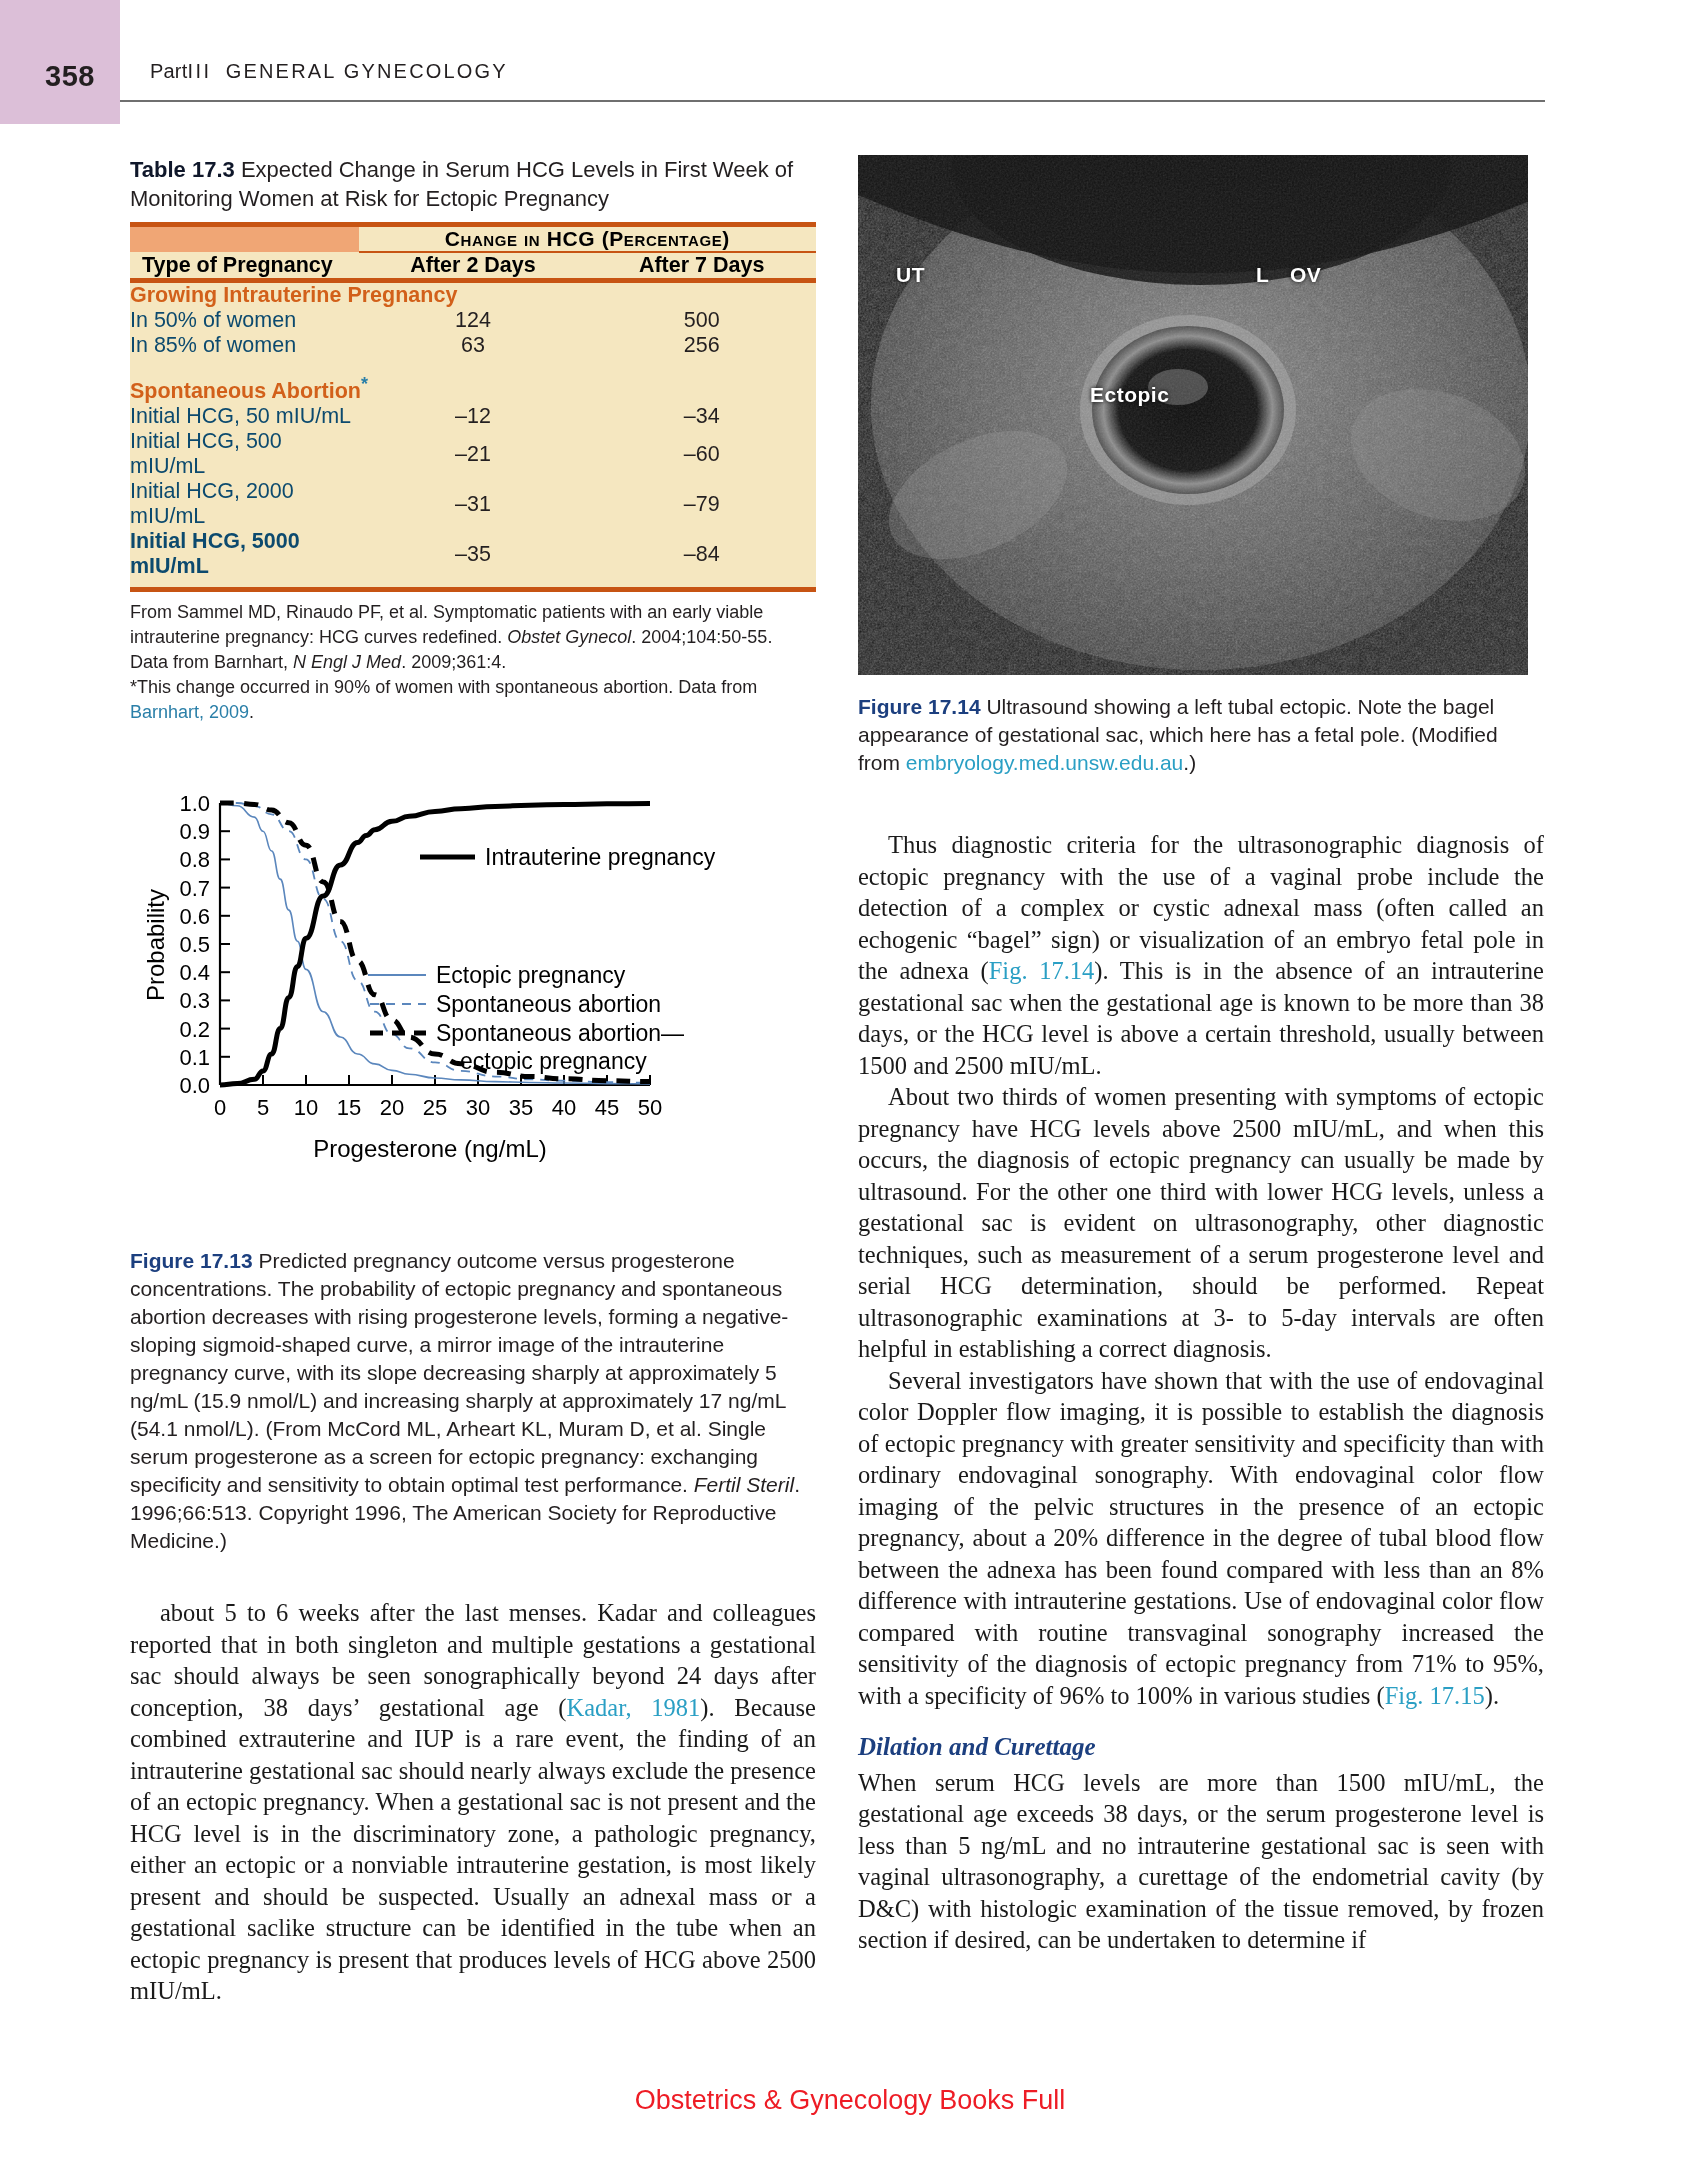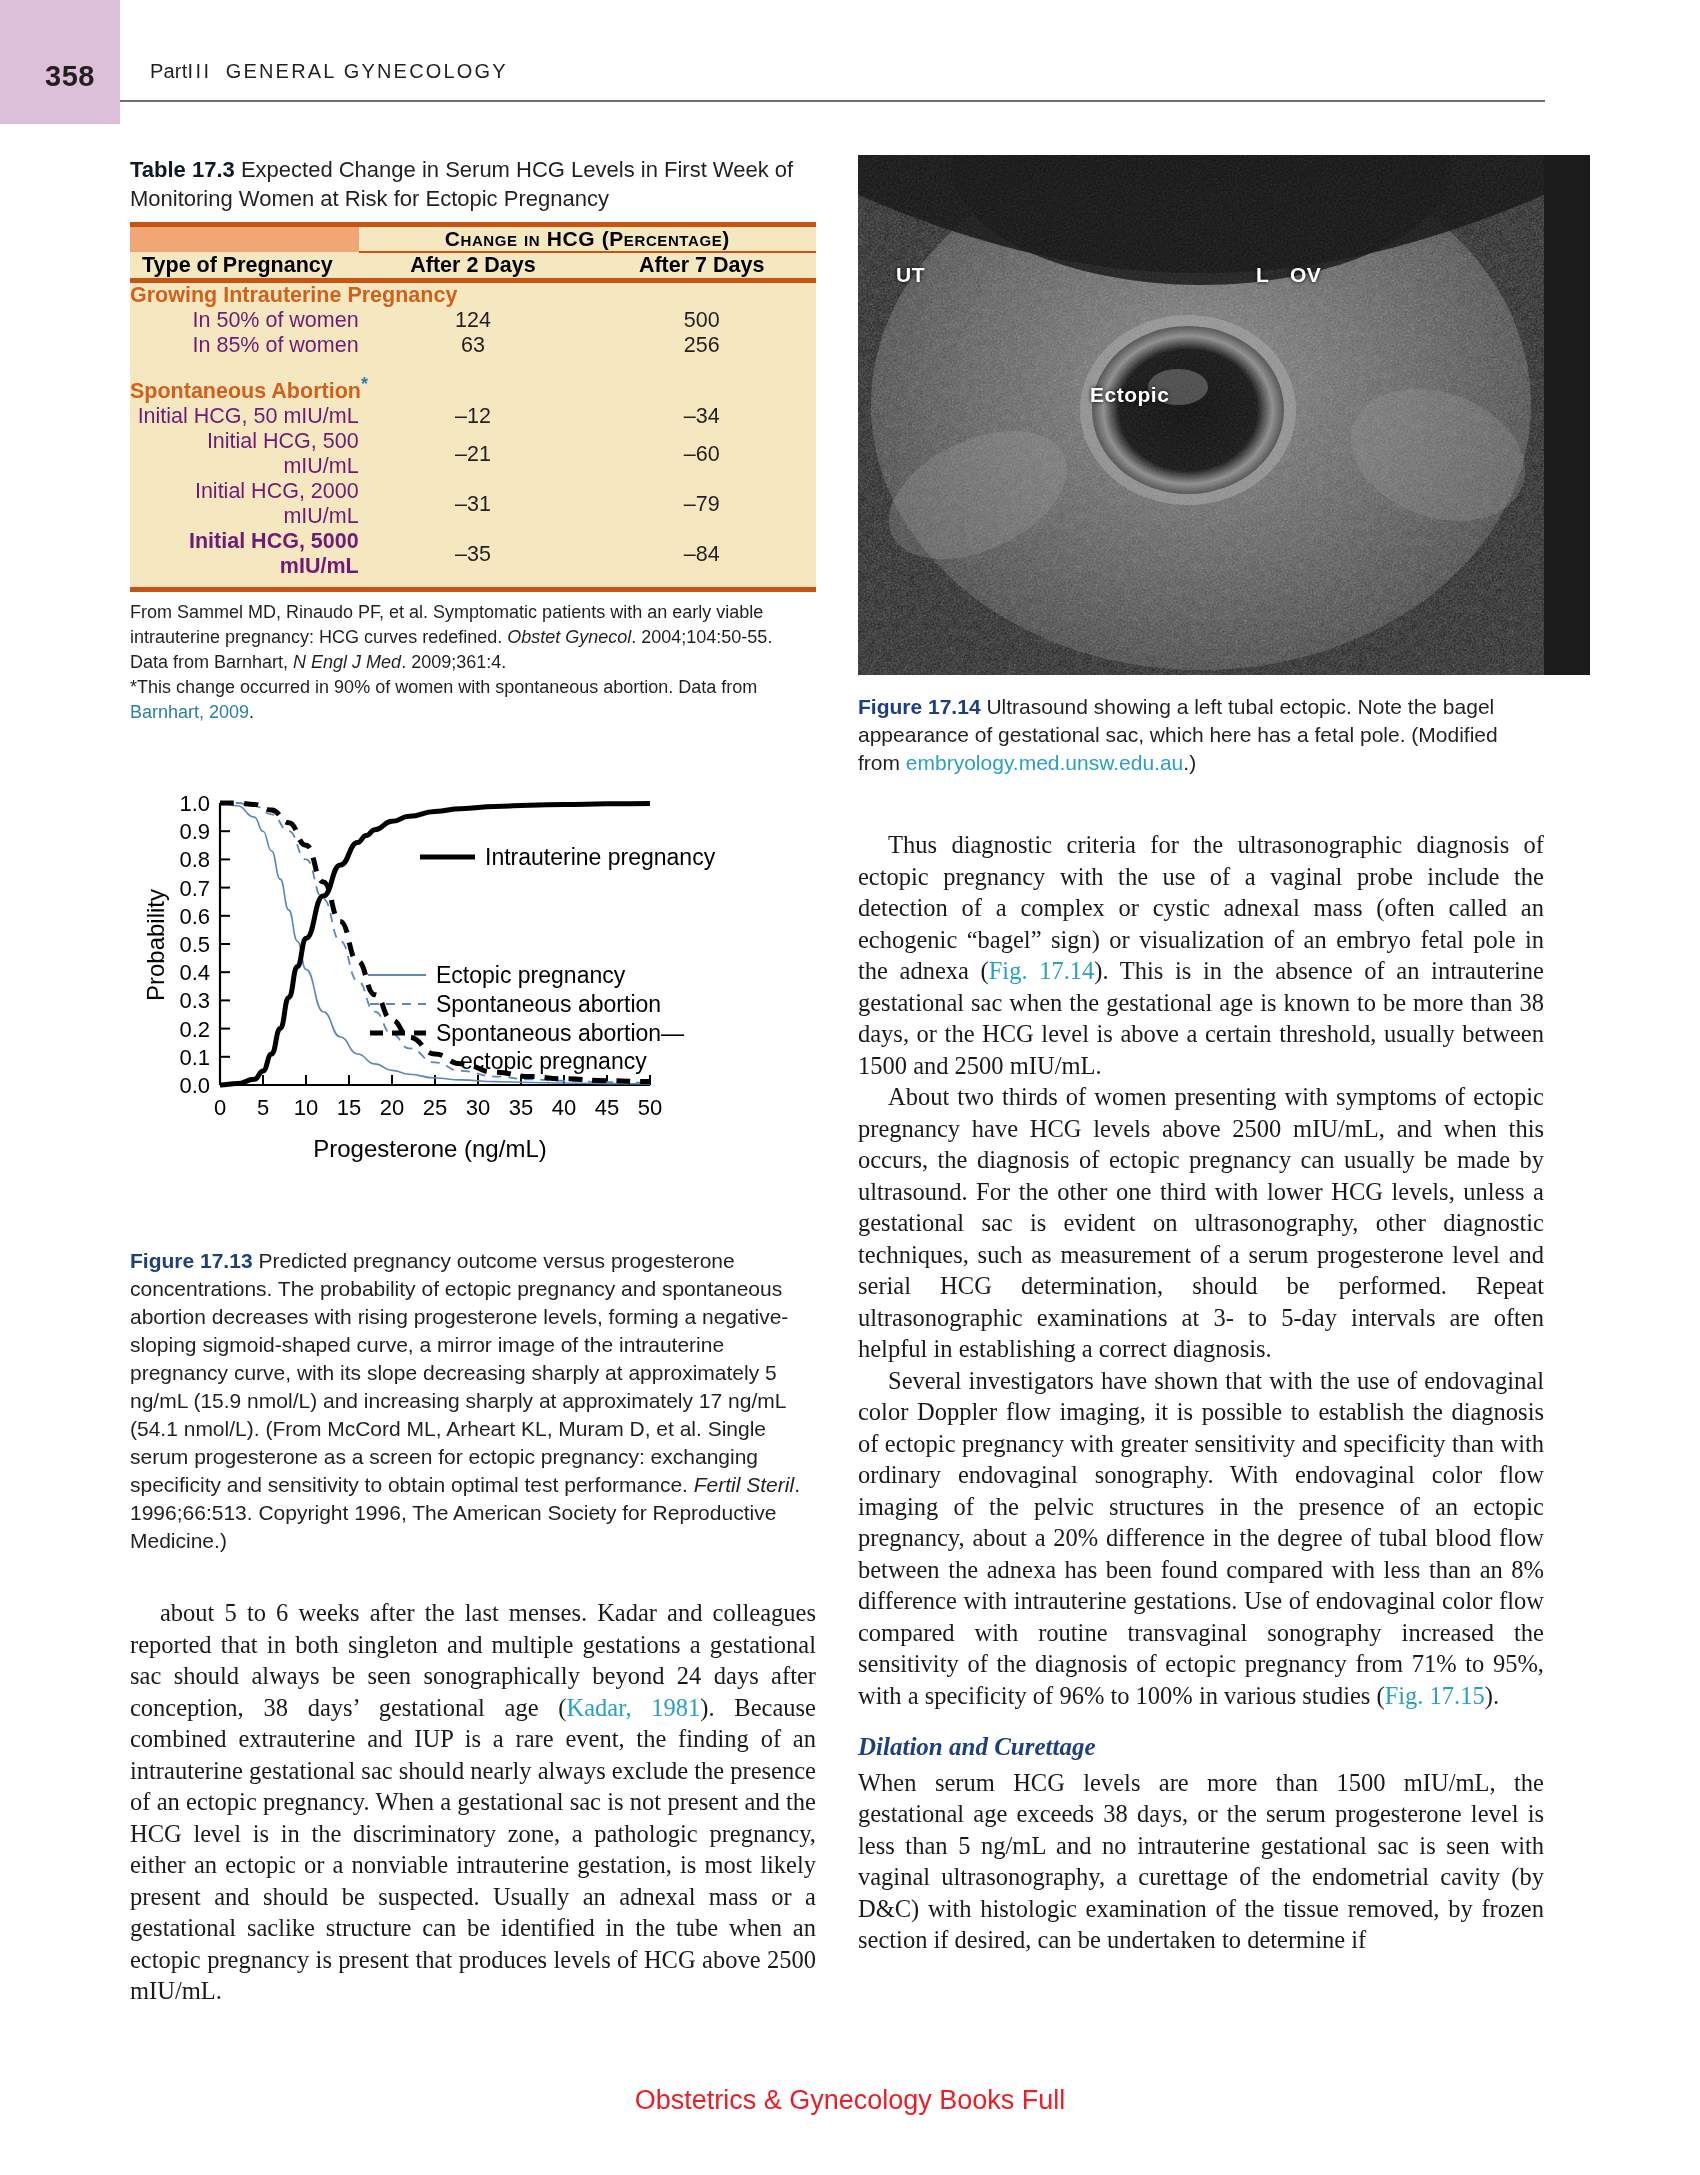--- a/index.html
+++ b/index.html
@@ -53,21 +53,21 @@
   }
   .sc-underline { border-bottom:2.5px solid #c75413; }
   .colhead { font-weight:bold; font-size:21.5px; padding:6px 0 12px 0; }
   .colhead.c { text-align:center; }
   table.hcg tbody td { background:#f5e7c0; padding:0; }
   .grouphead {
     color:#d2601a; font-weight:bold; font-size:21.5px;
     padding:9px 0 3px 12px;
   }
   .grouphead sup { color:#2a7fa8; font-size:18px; }
-  .rowlabel { padding:2px 0 2px 12px; color:#701a75;text-align:right; }
+  .rowlabel { padding:2px 0 2px 12px; color:#0c4a6e; }
   .rowval { text-align:center; color:#231f20; padding:2px 0; }
   .spacer td { height:16px; }
   table.hcg .botline td { height:5px; padding:0; background:#c75413; }
 
   .tbl-notes {
     font-size:18px; line-height:25px; color:#231f20;
     margin-top:8px; width:672px;
   }
   .tbl-notes i { font-style:italic; }
   .tbl-notes a.cite { color:#2a7fa8; text-decoration:none; }
@@ -97,21 +97,21 @@
   h3.subhead {
     font-family:"Liberation Serif", serif;
     font-style:italic; font-weight:bold;
     font-size:25px; color:#1c3f7f;
     margin:20px 0 4px 0;
   }
 
   
   #us-figure { position:relative; width:686px; }
   #us-img {
-    position:relative; width:732px; height:520px;
+    position:relative; width:670px; height:520px;
     background:#1b1b1b; overflow:hidden;
   }
   #us-img .lbl {
     position:absolute; color:#ffffff; font-weight:bold;
     font-size:21px; letter-spacing:0.5px;
     text-shadow:0 0 4px #000;
   }
   
   #footer {
     position:absolute; left:0; top:2085px; width:1700px;

